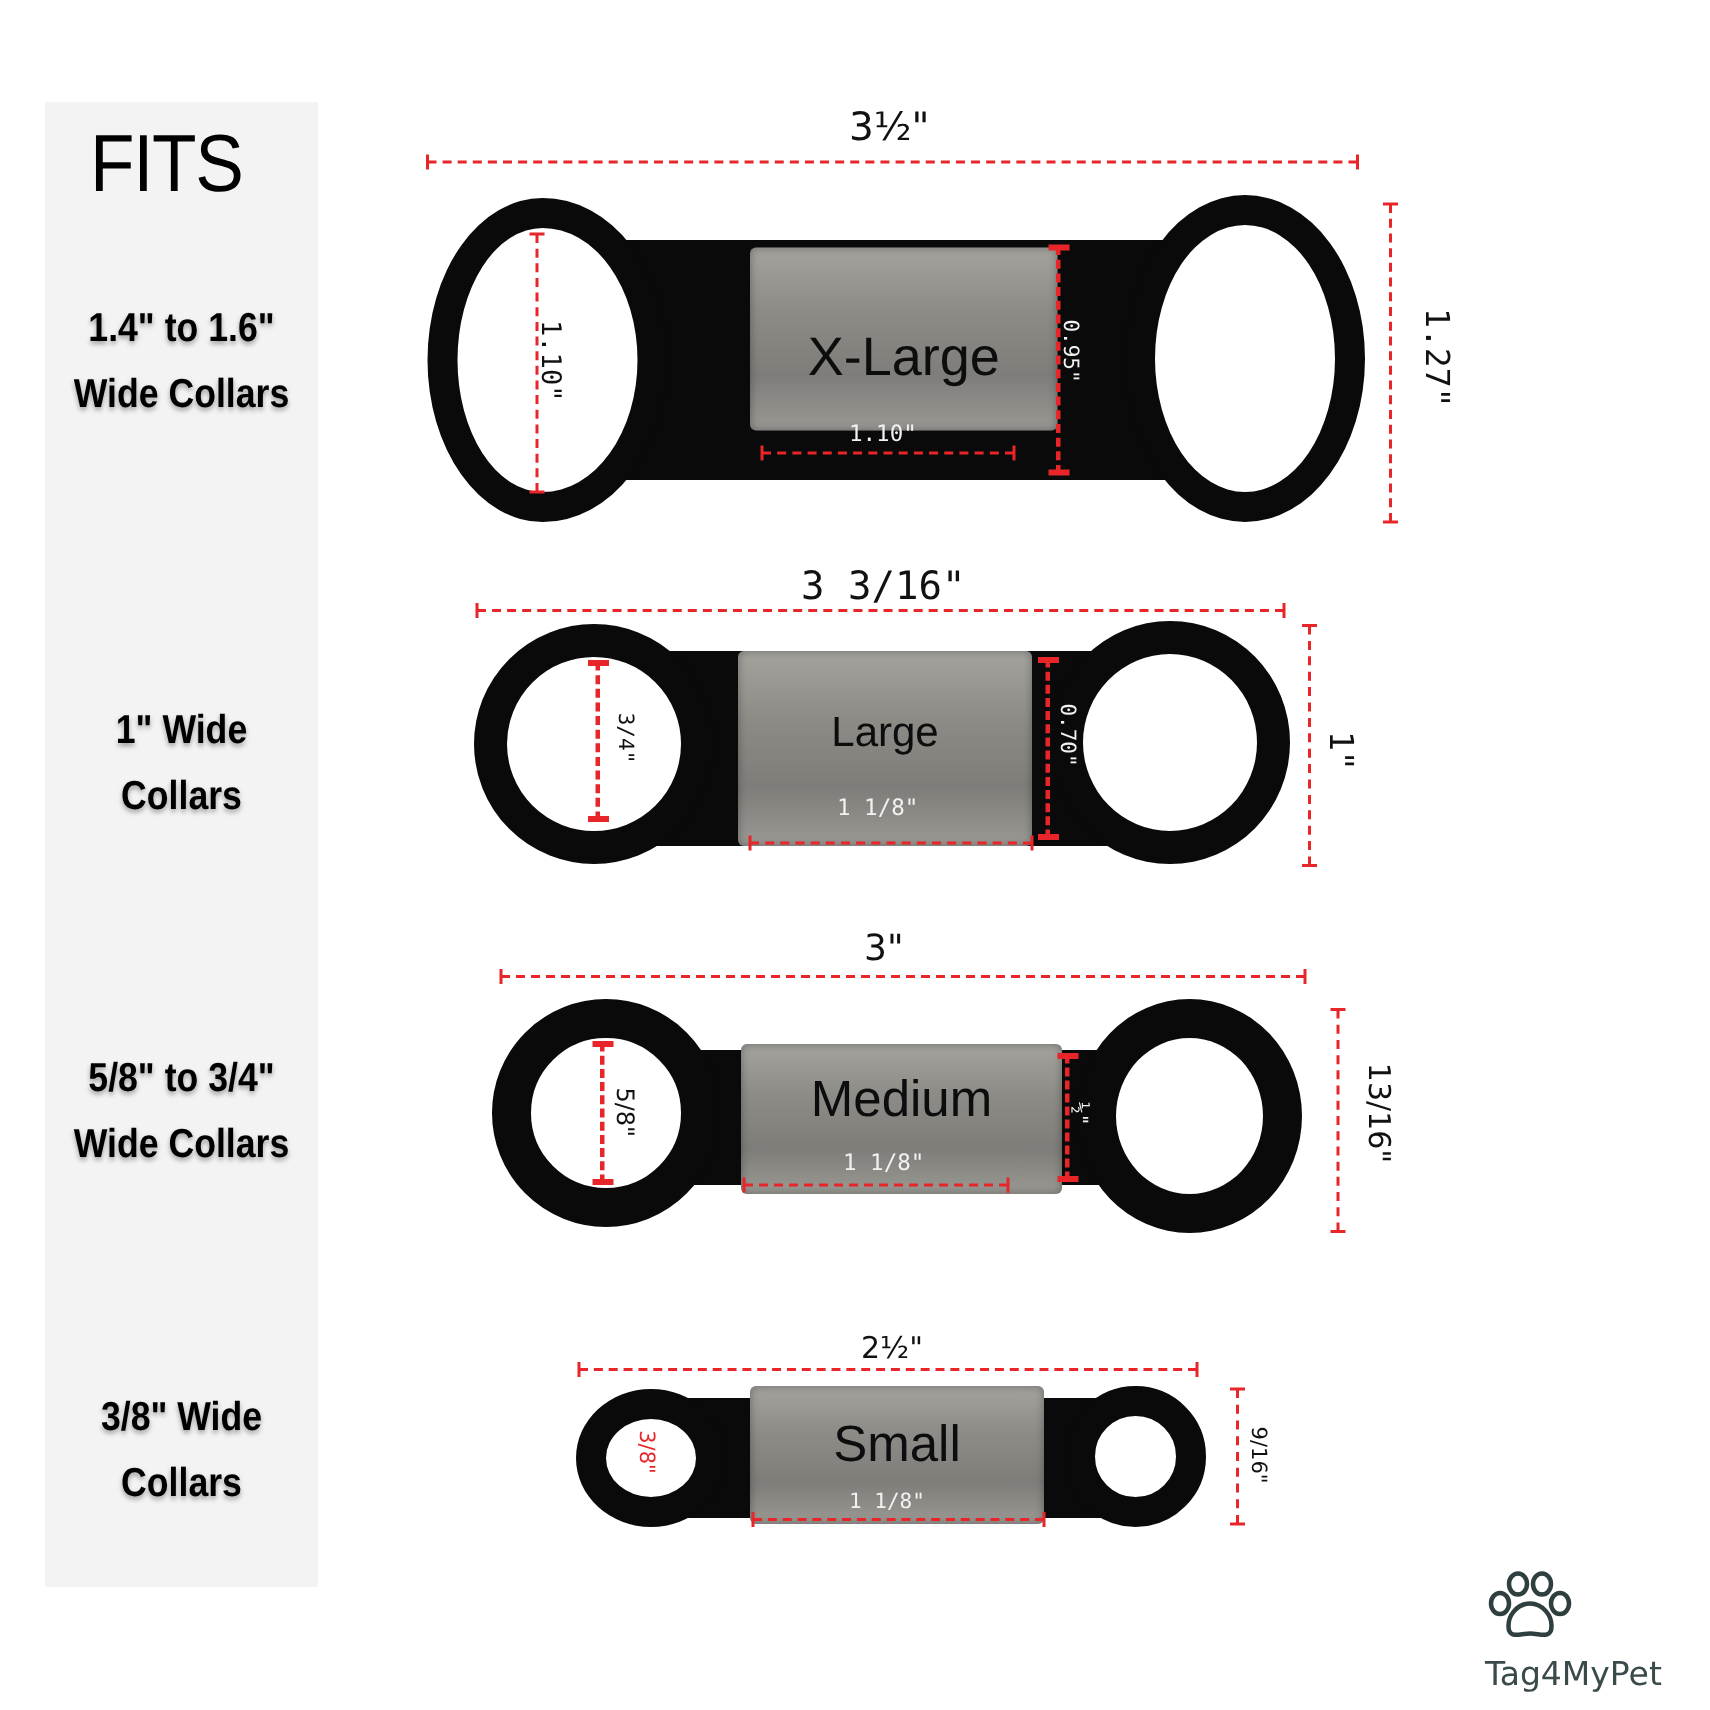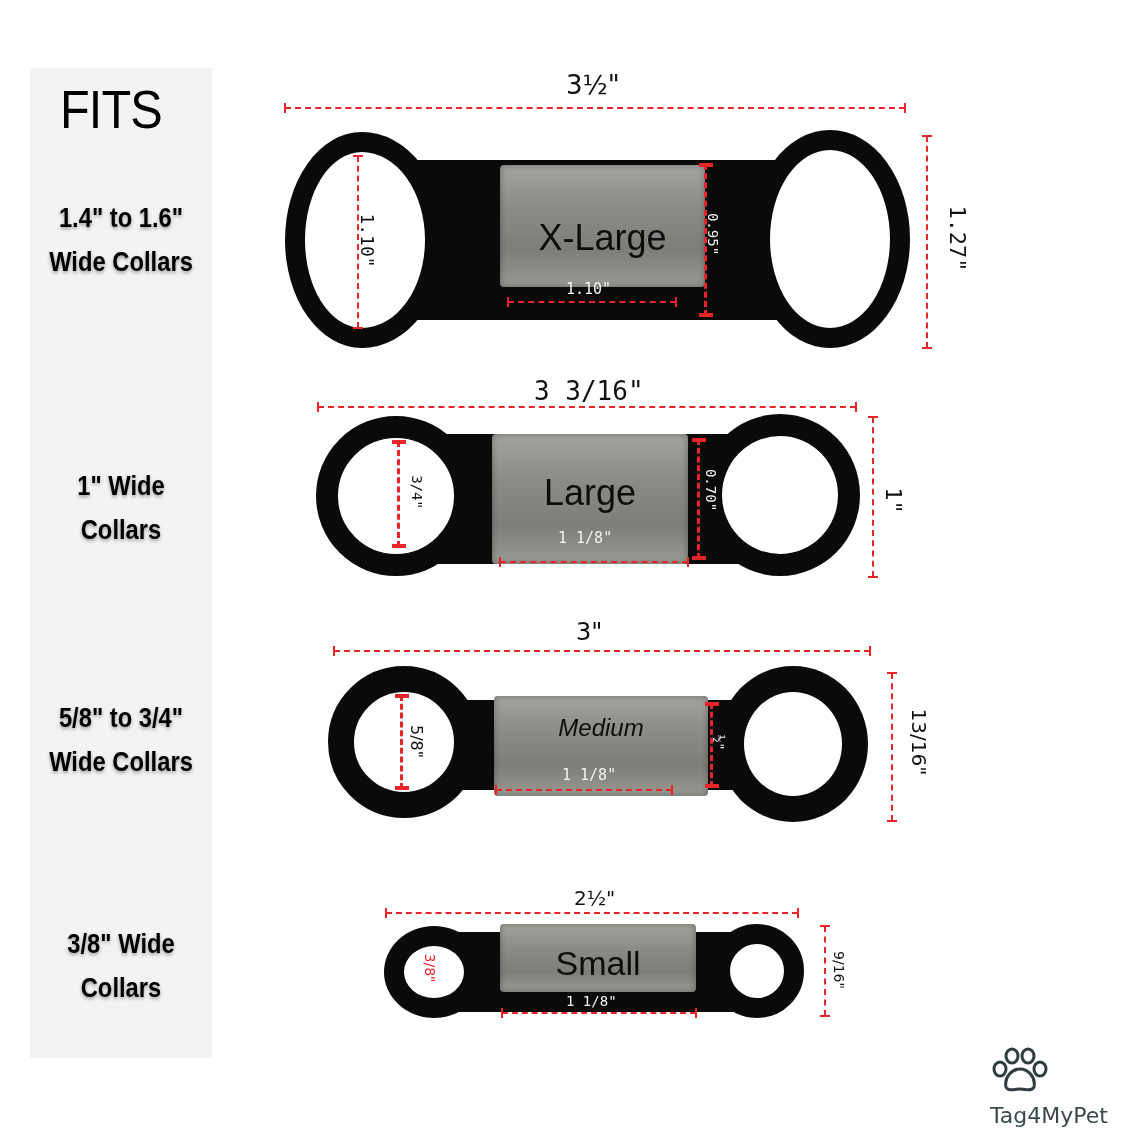--- a/index.html
+++ b/index.html
@@ -79,21 +79,21 @@
 </div>
 
 <div>
   <div class="dim-text" style="left:534px; top:376px; font-size:26px;">3 3/16"</div>
   <div class="dim-h" style="left:318px; top:406px; width:538px;"></div>
 
   <div class="band" style="left:400px; top:434px; width:360px; height:130px;"></div>
   <div class="ring" style="left:316px; top:416px; width:160px; height:160px; border-width:22px;"></div>
   <div class="ring" style="left:700px; top:414px; width:160px; height:162px; border-width:22px;"></div>
   <div class="plate" style="left:492px; top:434px; width:196px; height:130px;">
-    <div class="plate-label" style="top:38px; font-size:36px;">Large</div>
+    <div class="plate-label" style="top:38px; font-size:28px;">Large</div>
   </div>
 
   <div class="dim-v thick" style="left:397px; top:441px; height:106px;"></div>
   <div class="dim-text rot" style="left:400px; top:484px; font-size:14px;">3/4"</div>
 
   <div class="dim-h" style="left:500px; top:561px; width:188px;"></div>
   <div class="dim-text white" style="left:558px; top:529px; font-size:15px;">1 1/8"</div>
 
   <div class="dim-v thick" style="left:697px; top:439px; height:120px;"></div>
   <div class="dim-text white rot" style="left:690px; top:482px; font-size:14px;">0.70"</div>
@@ -103,21 +103,21 @@
 </div>
 
 <div>
   <div class="dim-text" style="left:576px; top:618px; font-size:24px; font-family:'DejaVu Sans',sans-serif;">3"</div>
   <div class="dim-h" style="left:334px; top:650px; width:536px;"></div>
 
   <div class="band" style="left:430px; top:700px; width:320px; height:90px;"></div>
   <div class="ring" style="left:328px; top:666px; width:152px; height:152px; border-width:26px;"></div>
   <div class="ring" style="left:718px; top:666px; width:150px; height:156px; border-width:26px;"></div>
   <div class="plate" style="left:494px; top:696px; width:214px; height:100px;">
-    <div class="plate-label" style="top:18px; font-size:24px;font-style:italic;">Medium</div>
+    <div class="plate-label" style="top:18px; font-size:34px;">Medium</div>
   </div>
 
   <div class="dim-v thick" style="left:400px; top:695px; height:94px;"></div>
   <div class="dim-text rot" style="left:400px; top:732px; font-size:16px; font-family:'DejaVu Sans',sans-serif;">5/8"</div>
 
   <div class="dim-h" style="left:496px; top:789px; width:176px;"></div>
   <div class="dim-text white" style="left:562px; top:766px; font-size:15px;">1 1/8"</div>
 
   <div class="dim-v thick" style="left:710px; top:703px; height:84px;"></div>
   <div class="dim-text white rot" style="left:712px; top:735px; font-size:13px;">½"</div>
@@ -126,21 +126,21 @@
   <div class="dim-text rot" style="left:886px; top:730px; font-size:20px; font-family:'DejaVu Sans',sans-serif;">13/16"</div>
 </div>
 
 <div>
   <div class="dim-text" style="left:574px; top:886px; font-size:20px; font-family:'DejaVu Sans',sans-serif;">2½"</div>
   <div class="dim-h" style="left:386px; top:912px; width:412px;"></div>
 
   <div class="band" style="left:430px; top:932px; width:330px; height:80px;"></div>
   <div class="ring" style="left:384px; top:926px; width:100px; height:92px; border-width:20px;"></div>
   <div class="ring" style="left:710px; top:924px; width:94px; height:94px; border-width:20px;"></div>
-  <div class="plate" style="left:500px; top:924px; width:196px; height:68px;">
+  <div class="plate" style="left:500px; top:924px; width:196px; height:92px;">
     <div class="plate-label" style="top:20px; font-size:34px;">Small</div>
   </div>
 
   <div class="dim-text red rot" style="left:416px; top:960px; font-size:14px; font-family:'DejaVu Sans',sans-serif;">3/8"</div>
 
   <div class="dim-h" style="left:502px; top:1012px; width:194px;"></div>
   <div class="dim-text white" style="left:566px; top:993px; font-size:14px;">1 1/8"</div>
 
   <div class="dim-v" style="left:824px; top:926px; height:90px;"></div>
   <div class="dim-text rot" style="left:820px; top:962px; font-size:14px; font-family:'DejaVu Sans',sans-serif;">9/16"</div>

